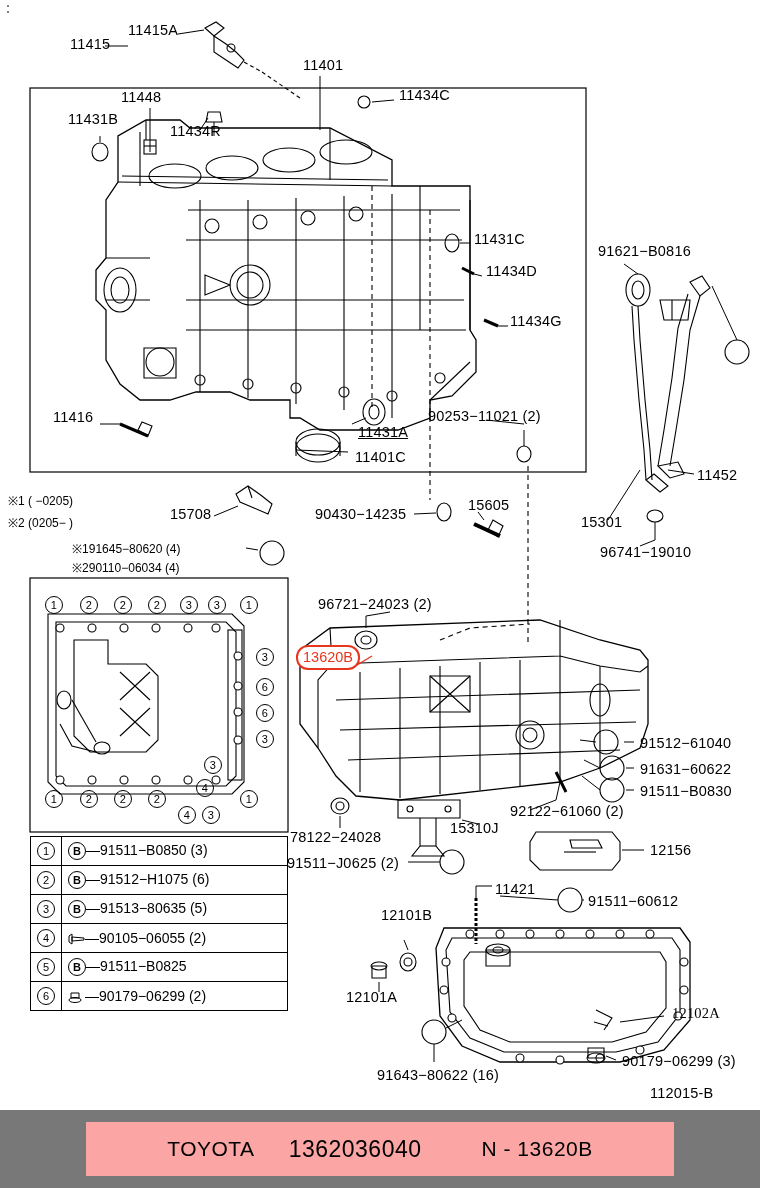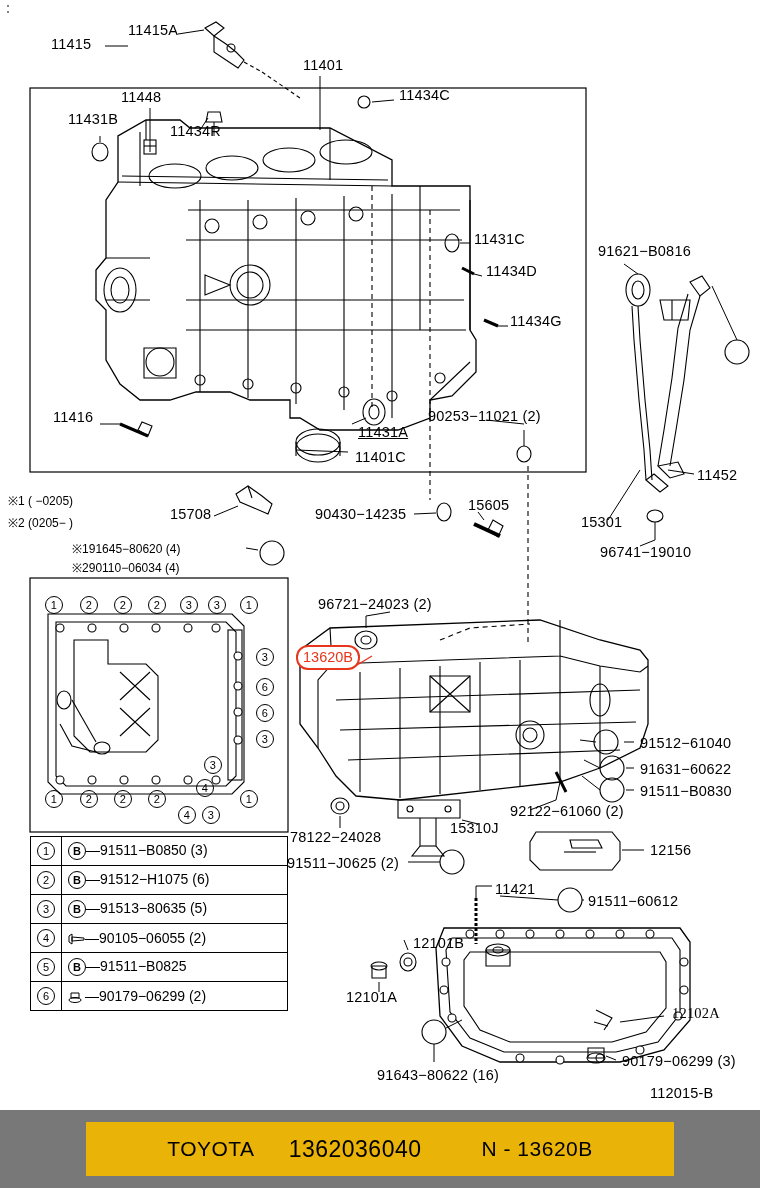--- a/index.html
+++ b/index.html
@@ -3,21 +3,21 @@
 <meta charset="utf-8">
 <style>
   html,body{margin:0;padding:0;background:#ffffff;}
   body{width:760px;height:1188px;position:relative;font-family:"Liberation Sans",sans-serif;color:#000;overflow:hidden;}
   .diagram{position:absolute;left:0;top:0;width:760px;height:1110px;}
   svg.art{position:absolute;left:0;top:0;width:760px;height:1110px;}
   .lbl{position:absolute;font-size:14.5px;letter-spacing:0.2px;white-space:nowrap;line-height:1;}
   .lbl.xs{font-size:12px;}
   .hl{position:absolute;border:2px solid #e8361c;color:#e8361c;font-size:14.5px;padding:2px 5px 3px 5px;background:#fff;white-space:nowrap;}
   .footer{position:absolute;left:0;top:1110px;width:760px;height:78px;background:#787878;}
-  .footer-inner{position:absolute;left:86px;top:1122px;width:588px;height:54px;background:#eab308;display:flex;align-items:center;justify-content:center;gap:34px;}
+  .footer-inner{position:absolute;left:86px;top:1122px;width:588px;height:54px;background:#fca5a5;display:flex;align-items:center;justify-content:center;gap:34px;}
   .f-brand{font-size:21px;letter-spacing:0.5px;}
   .f-part{font-size:23px;letter-spacing:0.5px;}
   .f-code{font-size:21px;letter-spacing:0.5px;padding-left:26px;}
   .tbl{position:absolute;left:30px;top:836px;width:258px;border:1.3px solid #000;border-collapse:collapse;}
   .tbl td{border:1.3px solid #000;height:28px;font-size:14px;padding:0;}
   .tbl td.c1{width:30px;text-align:center;}
   .tbl td.c2{padding-left:6px;}
   .circ{display:inline-block;width:16px;height:16px;border:1.2px solid #000;border-radius:50%;font-size:11px;line-height:16px;text-align:center;vertical-align:middle;}
   .bolt-ic{display:inline-block;width:17px;height:14px;vertical-align:middle;position:relative;}
   .bb{display:inline-block;width:16px;height:16px;border:1.2px solid #000;border-radius:50%;font-size:11px;line-height:16px;text-align:center;font-weight:bold;}
@@ -314,21 +314,21 @@
 
     <path d="M372 966 L386 966 L386 978 L372 978 Z"></path>
     <ellipse cx="379" cy="966" rx="8" ry="4"></ellipse>
     <path d="M379 982 L379 992" stroke-width="1"></path>
     <ellipse cx="408" cy="962" rx="8" ry="9"></ellipse>
     <ellipse cx="408" cy="962" rx="4" ry="4"></ellipse>
     <path d="M408 950 L404 940" stroke-width="1"></path>
   </g>
 </svg>
 
-<div class="lbl" style="left:51px;top:37px;">11415</div>
+<div class="lbl" style="left:70px;top:37px;">11415</div>
 <div class="lbl" style="left:128px;top:23px;">11415A</div>
 <div class="lbl" style="left:303px;top:58px;">11401</div>
 <div class="lbl" style="left:399px;top:88px;">11434C</div>
 <div class="lbl" style="left:121px;top:90px;">11448</div>
 <div class="lbl" style="left:68px;top:112px;">11431B</div>
 <div class="lbl" style="left:170px;top:124px;">11434R</div>
 <div class="lbl" style="left:474px;top:232px;">11431C</div>
 <div class="lbl" style="left:486px;top:264px;">11434D</div>
 <div class="lbl" style="left:510px;top:314px;">11434G</div>
 <div class="lbl" style="left:598px;top:244px;">91621−B0816</div>
@@ -346,21 +346,21 @@
 <div class="lbl" style="left:640px;top:736px;">91512−61040</div>
 <div class="lbl" style="left:640px;top:762px;">91631−60622</div>
 <div class="lbl" style="left:640px;top:784px;">91511−B0830</div>
 <div class="lbl" style="left:290px;top:830px;">78122−24028</div>
 <div class="lbl" style="left:287px;top:856px;">91511−J0625 (2)</div>
 <div class="lbl" style="left:450px;top:821px;">15310J</div>
 <div class="lbl" style="left:510px;top:804px;">92122−61060 (2)</div>
 <div class="lbl" style="left:650px;top:843px;">12156</div>
 <div class="lbl" style="left:495px;top:882px;">11421</div>
 <div class="lbl" style="left:588px;top:894px;">91511−60612</div>
-<div class="lbl" style="left:381px;top:936px;margin-left:32px;">12101B</div>
+<div class="lbl" style="left:381px;top:908px;">12101B</div>
 <div class="lbl" style="left:346px;top:990px;">12101A</div>
 <div class="lbl" style="left:672px;top:1006px;font-family:Liberation Serif, serif;">12102A</div>
 <div class="lbl" style="left:622px;top:1054px;">90179−06299 (3)</div>
 <div class="lbl" style="left:377px;top:1068px;">91643−80622 (16)</div>
 
 <div class="note" style="left:8px;top:492px;">※1 (    −0205)</div>
 <div class="note" style="left:8px;top:514px;">※2 (0205−      )</div>
 <div class="note" style="left:72px;top:540px;">※191645−80620 (4)</div>
 <div class="note" style="left:72px;top:559px;">※290110−06034 (4)</div>
 

